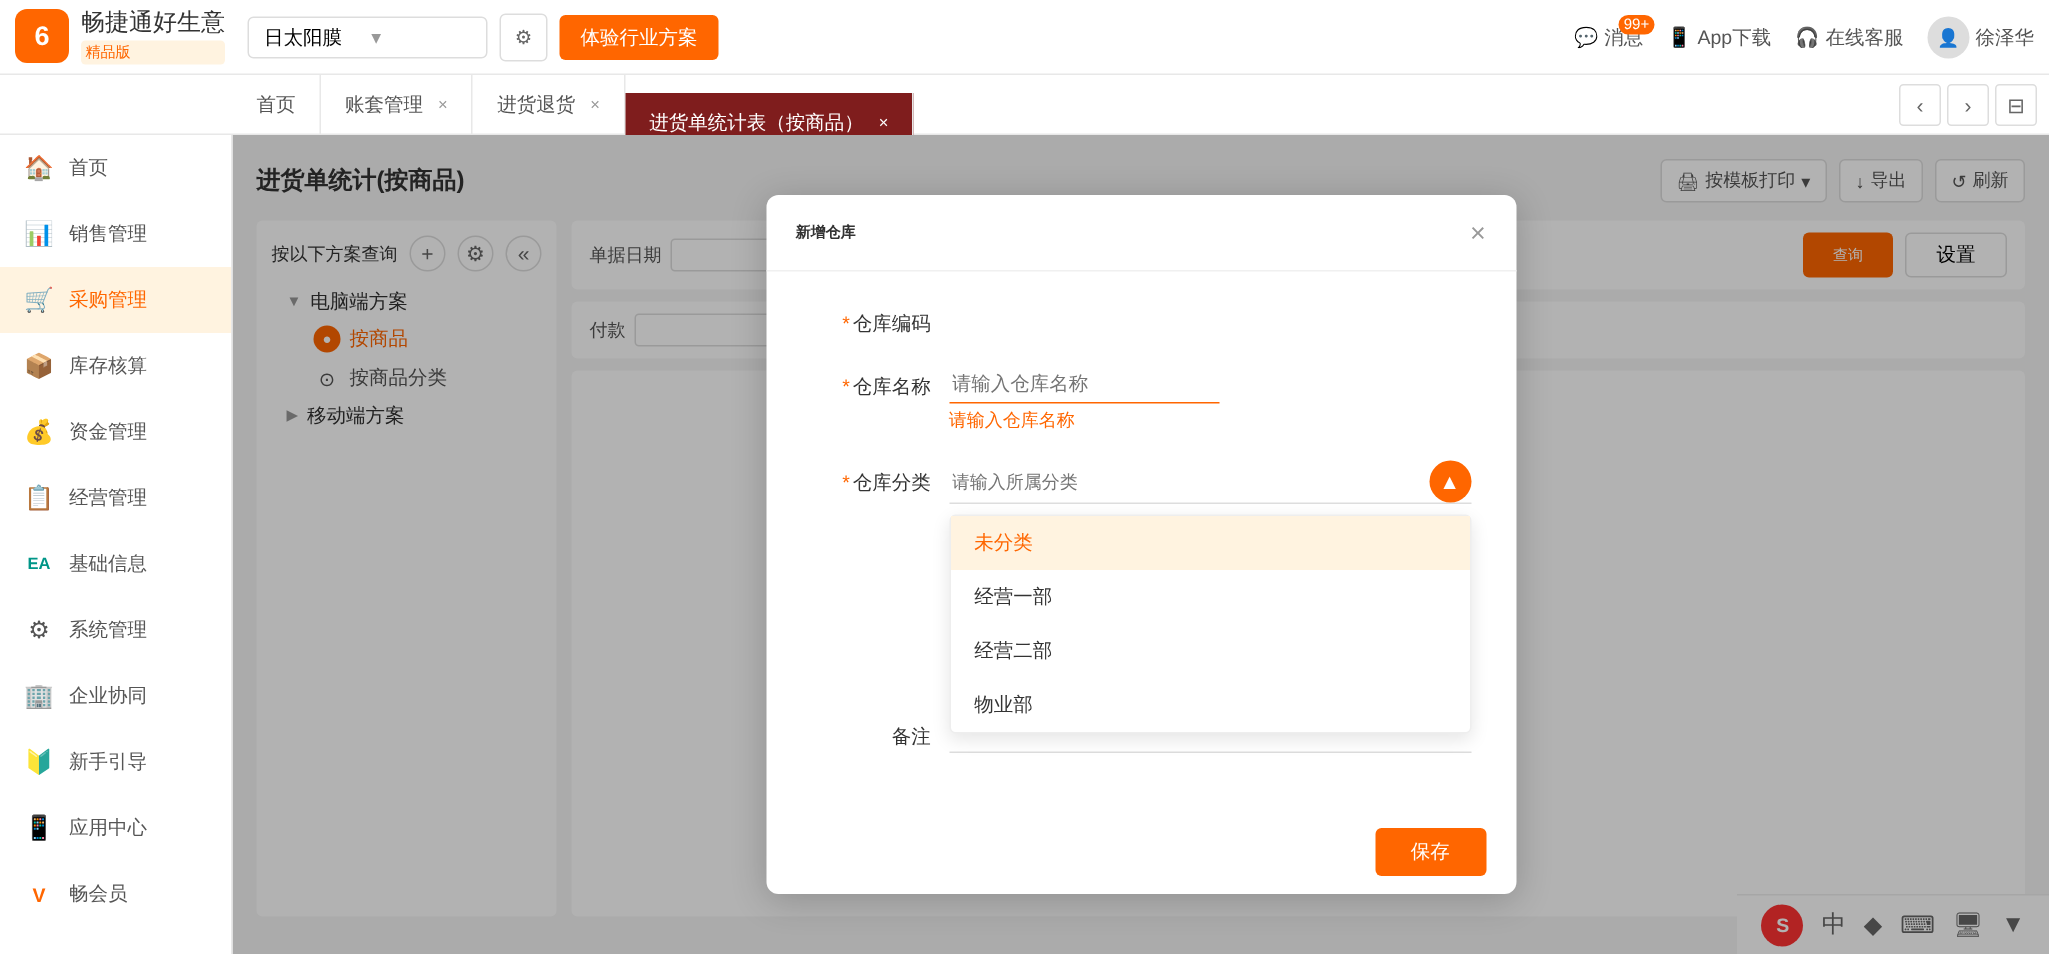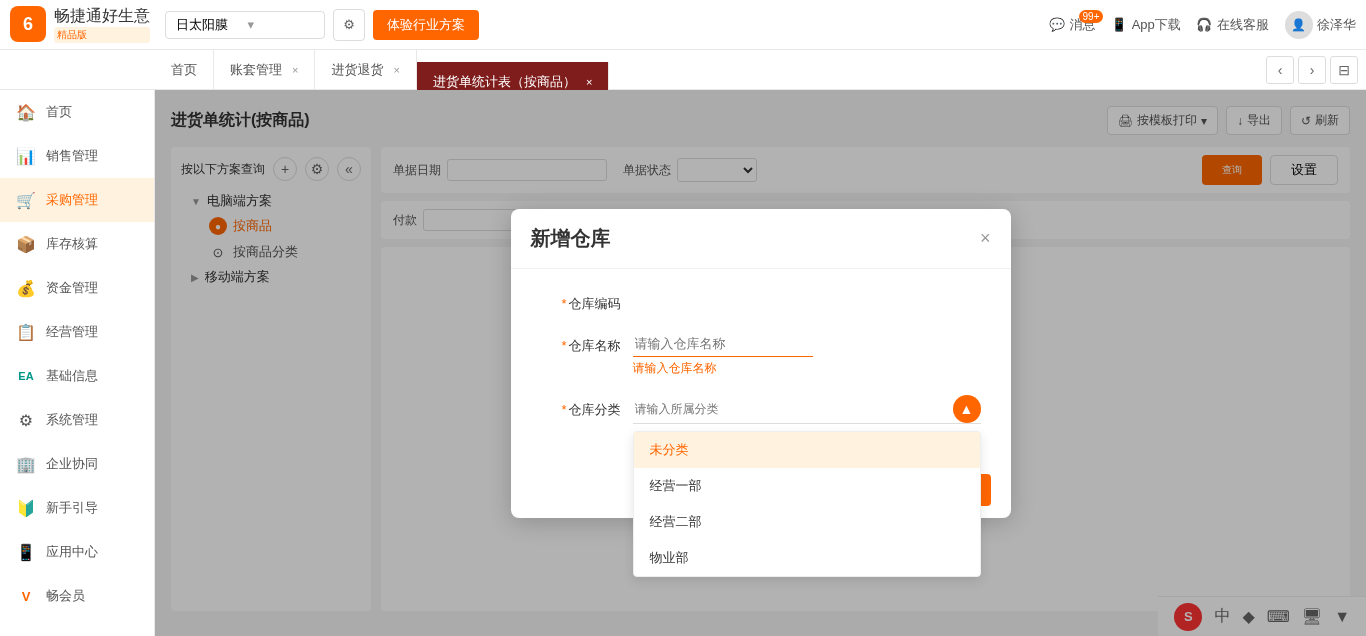--- a/index.html
+++ b/index.html
@@ -321,21 +321,21 @@
       position: relative;
       z-index: 101;
     }
     .modal-header {
       padding: 16px 20px;
       border-bottom: 1px solid #f0f0f0;
       display: flex;
       align-items: center;
       justify-content: space-between;
     }
-    .modal-title { font-size: 20px; font-weight: bold; color: #333; }
+    .modal-title { font-size: 10px; font-weight: bold; color: #333; }
     .modal-close {
       cursor: pointer;
       color: #999;
       font-size: 18px;
       line-height: 1;
     }
     .modal-body {
       padding: 20px 30px;
     }
     .form-row {
@@ -741,20 +741,26 @@
 
               <div class="dropdown-list">
                 <div class="dropdown-item selected">未分类</div>
                 <div class="dropdown-item">经营一部</div>
                 <div class="dropdown-item">经营二部</div>
                 <div class="dropdown-item">物业部</div>
               </div>
             </div>
           </div>
 
+          <div class="form-row" style="margin-top:140px;">
+            <div class="form-label">
+              <span>备注</span>
+            </div>
+            <input type="text" class="notes-input" style="">
+          </div>
         </div>
         <div class="modal-footer">
           <button class="footer-save-btn">保存</button>
         </div>
       </div>
     </div>
 
     <div class="bottom-bar">
       <div class="bottom-icon" style="background:#ff3333;font-weight:bold;font-size:13px;">S</div>
       <span class="bottom-icon2">中</span>

